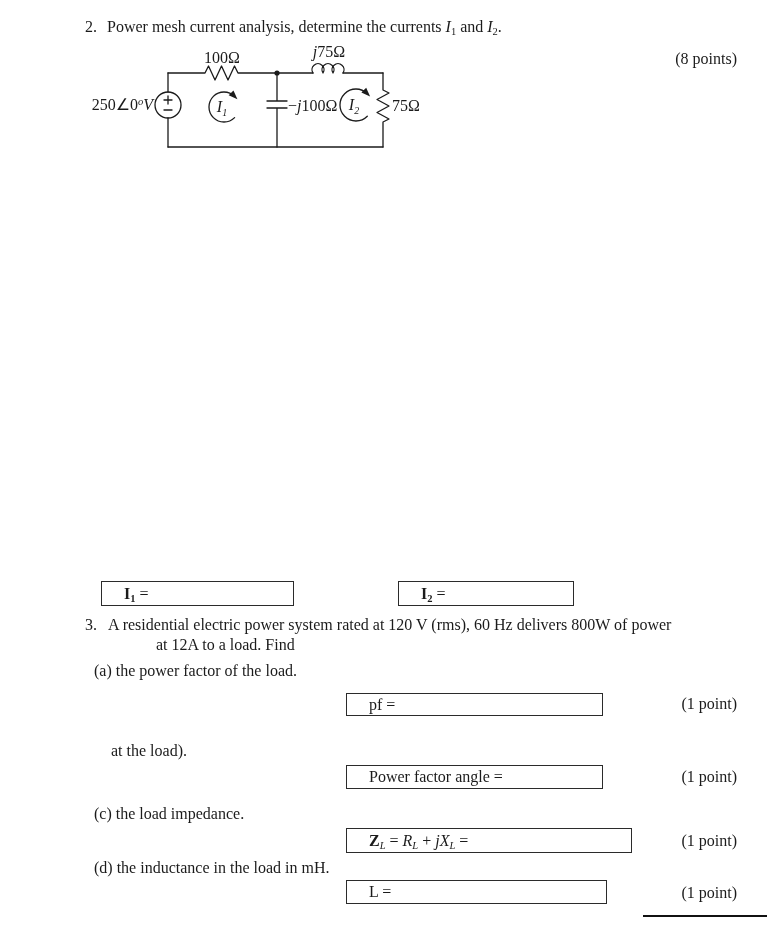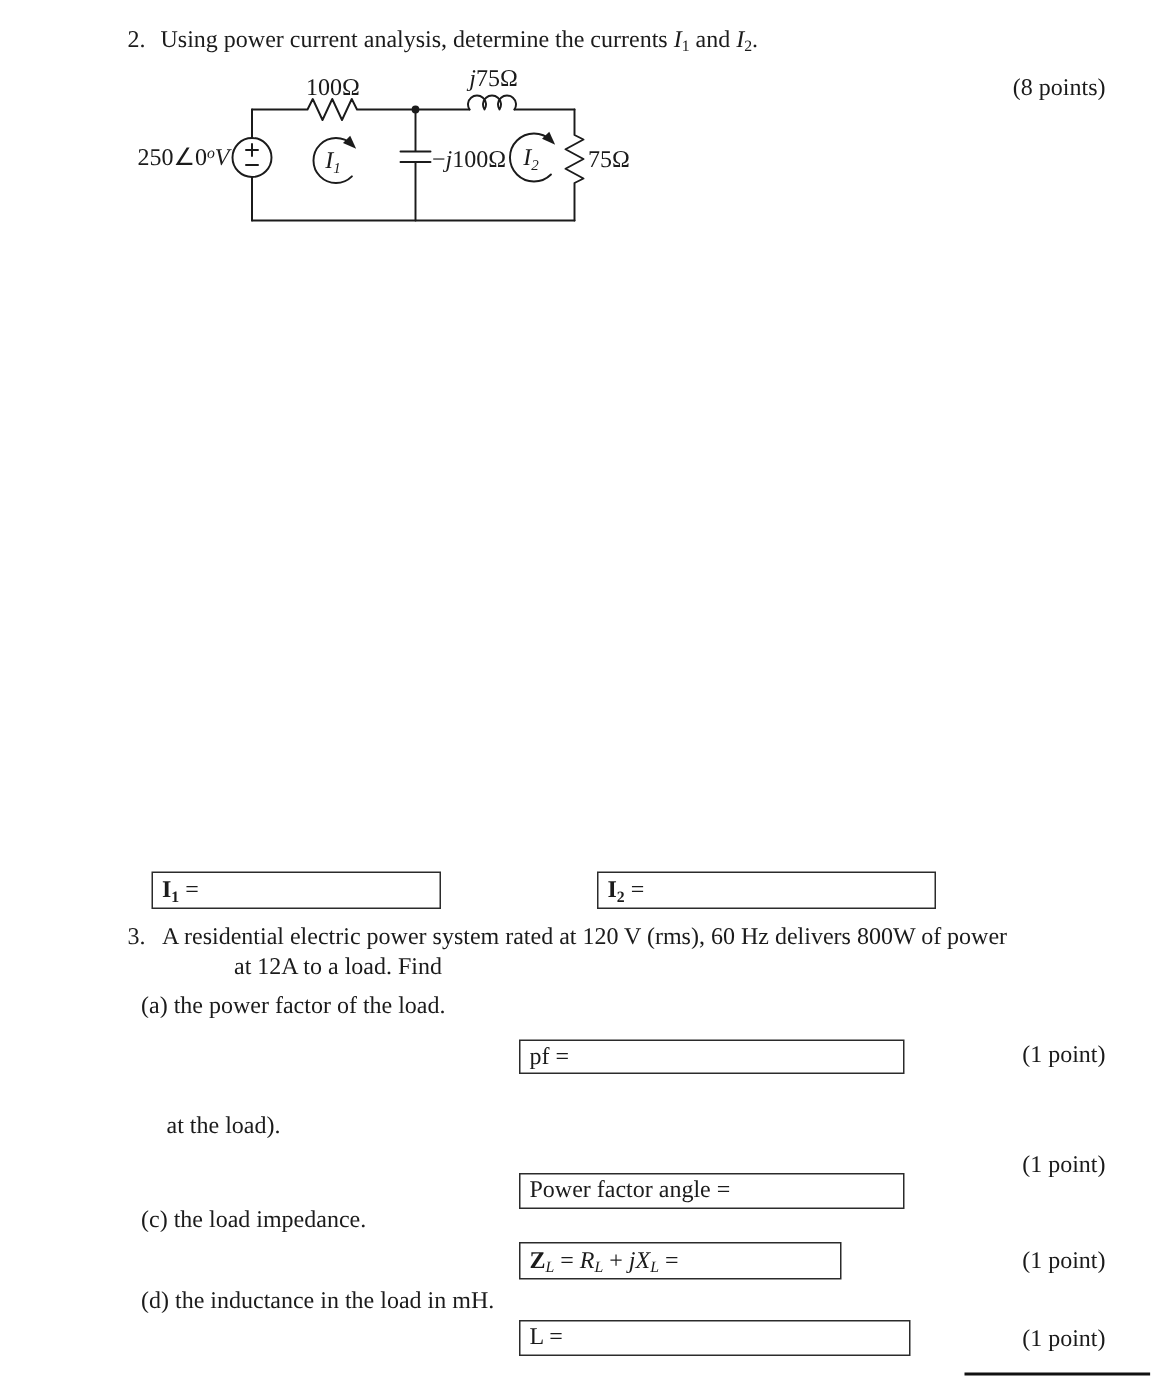--- a/index.html
+++ b/index.html
@@ -15,36 +15,36 @@
   }
   .abs { position: absolute; white-space: nowrap; line-height: 20px; }
   .pts { width: 140px; text-align: right; }
   .box {
     position: absolute;
     border: 1.5px solid #2b2b2b;
     background: #ffffff;
     box-sizing: border-box;
     display: flex;
     align-items: center;
-    padding-left: 6px;
+    padding-left: 22px;
     white-space: nowrap;
   }
   sub { font-size: 10.5px; vertical-align: -3px; line-height: 0; }
   .it { font-style: italic; }
   b { font-weight: bold; }
   svg text { font-family: "Liberation Serif", serif; font-size: 16px; fill: #1b1b1b; }
   .rule { position: absolute; background: #111111; }
 </style>
 </head>
 <body>
 
 <div class="page">
 
   <div class="abs" style="left:85px; top:17px;">2.</div>
-  <div class="abs" style="left:107px; top:17px;"><span>Using power current analysis, determine the currents </span><i>I</i><sub>1</sub><span> and </span><i>I</i><sub>2</sub><span>.</span></div>
+  <div class="abs" style="left:107px; top:17px;"><span>Power mesh current analysis, determine the currents </span><i>I</i><sub>1</sub><span> and </span><i>I</i><sub>2</sub><span>.</span></div>
   <div class="abs pts" style="left:597px; top:17px;margin-top:32px;">(8 points)</div>
 
   <svg style="position:absolute; left:90px; top:40px;" width="340" height="115" viewBox="90 40 340 115">
     <defs>
       <marker id="ah" markerUnits="userSpaceOnUse" markerWidth="12" markerHeight="12" refX="5" refY="5" orient="auto">
         <path d="M0,1.6 L9,5 L0,8.4 Z" fill="#1b1b1b"></path>
       </marker>
     </defs>
     <g stroke="#1b1b1b" stroke-width="1.3" fill="none" stroke-linecap="round" stroke-linejoin="round">
       <path d="M168,73 H205 l3.5,-7 l6.5,14 l6.5,-14 l6.5,14 l6.5,-14 l3.5,7 H313"></path>
@@ -66,42 +66,42 @@
     <text x="329" y="57" text-anchor="middle"><tspan font-style="italic">j</tspan><tspan>75Ω</tspan></text>
     <text x="288" y="111"><tspan>−</tspan><tspan font-style="italic">j</tspan><tspan>100Ω</tspan></text>
     <text x="392" y="111">75Ω</text>
     <text x="222" y="112" text-anchor="middle" font-style="italic" font-size="15"><tspan>I</tspan><tspan dy="3.5" font-size="10">1</tspan></text>
     <text x="354" y="110" text-anchor="middle" font-style="italic" font-size="15"><tspan>I</tspan><tspan dy="3.5" font-size="10">2</tspan></text>
   </svg>
 
   <div class="box" style="left:101px; top:581px; width:193px; height:25px;">
       <span><b>I</b><sub style="font-weight:bold">1</sub><span> =</span></span>
     </div>
-  <div class="box" style="left:398px; top:581px; width:226px; height:25px;">
+  <div class="box" style="left:398px; top:581px; width:176px; height:25px;">
       <span><b>I</b><sub style="font-weight:bold">2</sub><span> =</span></span>
     </div>
 
   <div class="abs" style="left:85px; top:615px;">3.</div>
   <div class="abs" style="left:108px; top:615px;font-family:Liberation Serif, serif;">A residential electric power system rated at 120 V (rms), 60 Hz delivers 800W of power</div>
   <div class="abs" style="left:108px; top:635px;margin-left:48px;">at 12A to a load. Find</div>
 
   <div class="abs" style="left:94px; top:661px;">(a) the power factor of the load.</div>
   <div class="box" style="left:346px; top:693px; width:257px; height:23px;">
       <span>pf =</span>
     </div>
   <div class="abs pts" style="left:597px; top:694px;">(1 point)</div>
 
   <div class="abs" style="left:111px; top:741px;">at the load).</div>
-  <div class="box" style="left:346px; top:765px; width:257px; height:24px;margin-top:17px;">
+  <div class="box" style="left:346px; top:765px; width:257px; height:24px;">
       <span>Power factor angle =</span>
     </div>
   <div class="abs pts" style="left:597px; top:767px;">(1 point)</div>
 
   <div class="abs" style="left:94px; top:804px;">(c) the load impedance.</div>
-  <div class="box" style="left:346px; top:828px; width:215px; height:25px;text-align:right;">
+  <div class="box" style="left:346px; top:828px; width:286px; height:25px;text-align:right;">
       <span><b>Z</b><sub class="it">L</sub><span> = </span><i>R</i><sub class="it">L</sub><span> + </span><i>jX</i><sub class="it">L</sub><span> =</span></span>
     </div>
   <div class="abs pts" style="left:597px; top:831px;">(1 point)</div>
 
   <div class="abs" style="left:94px; top:858px;text-align:center;">(d) the inductance in the load in mH.</div>
   <div class="box" style="left:346px; top:880px; width:261px; height:24px;">
       <span>L =</span>
     </div>
   <div class="abs pts" style="left:597px; top:883px;">(1 point)</div>
 

